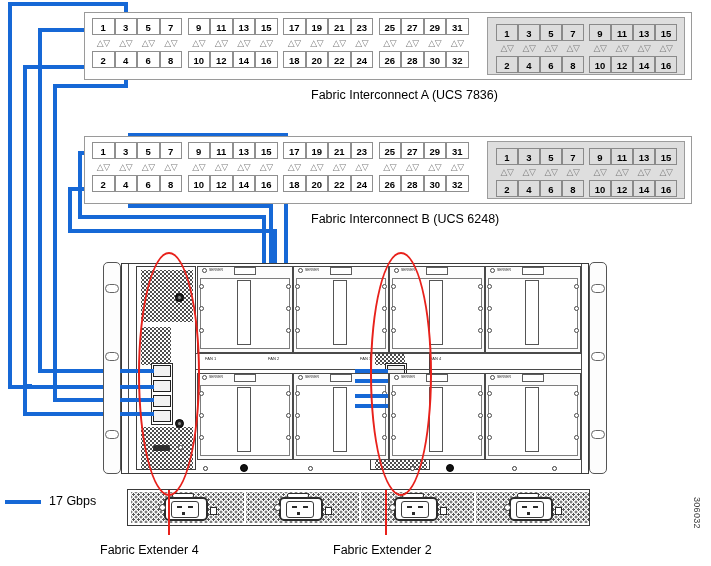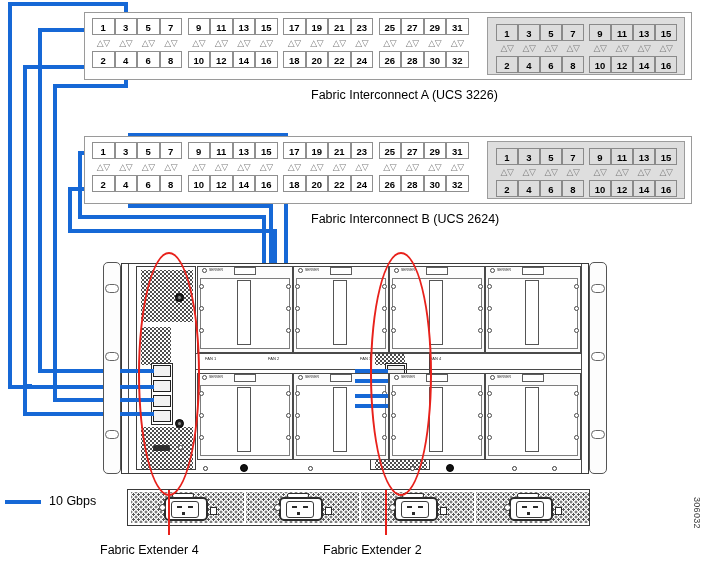--- a/index.html
+++ b/index.html
@@ -423,21 +423,21 @@
       <div class="port-cell shaded" style="left: 123px; top: 6px; width: 22px; height: 17px;">11</div>
       <div class="led-pair" style="left: 123px; top: 25px; width: 22px;">△▽</div>
       <div class="port-cell shaded" style="left: 123px; top: 38px; width: 22px; height: 17px;">12</div>
       <div class="port-cell shaded" style="left: 145px; top: 6px; width: 22px; height: 17px;">13</div>
       <div class="led-pair" style="left: 145px; top: 25px; width: 22px;">△▽</div>
       <div class="port-cell shaded" style="left: 145px; top: 38px; width: 22px; height: 17px;">14</div>
       <div class="port-cell shaded" style="left: 167px; top: 6px; width: 22px; height: 17px;">15</div>
       <div class="led-pair" style="left: 167px; top: 25px; width: 22px;">△▽</div>
       <div class="port-cell shaded" style="left: 167px; top: 38px; width: 22px; height: 17px;">16</div>
     </div>
-  <div class="fi-label" style="left:311px;top:88px;">Fabric Interconnect A (UCS 3226)</div>
+  <div class="fi-label" style="left:311px;top:88px;">Fabric Interconnect A (UCS 7836)</div>
 
   <div class="fi-outer" style="left:84px;top:136px;width:608px;height:68px;">
   </div>
   <div class="fi-portbank" id="fib-ports" style="left:92px;top:142px;width:376px;height:56px;">
       <div class="port-cell" style="left: 0px; top: 0px; width: 22.5px; height: 17px;">1</div>
       <div class="led-pair" style="left: 0px; top: 20px; width: 22.5px;">△▽</div>
       <div class="port-cell" style="left: 0px; top: 33px; width: 22.5px; height: 17px;">2</div>
       <div class="port-cell" style="left: 22.5px; top: 0px; width: 22.5px; height: 17px;">3</div>
       <div class="led-pair" style="left: 22.5px; top: 20px; width: 22.5px;">△▽</div>
       <div class="port-cell" style="left: 22.5px; top: 33px; width: 22.5px; height: 17px;">4</div>
@@ -503,21 +503,21 @@
       <div class="port-cell shaded" style="left: 123px; top: 6px; width: 22px; height: 17px;">11</div>
       <div class="led-pair" style="left: 123px; top: 25px; width: 22px;">△▽</div>
       <div class="port-cell shaded" style="left: 123px; top: 38px; width: 22px; height: 17px;">12</div>
       <div class="port-cell shaded" style="left: 145px; top: 6px; width: 22px; height: 17px;">13</div>
       <div class="led-pair" style="left: 145px; top: 25px; width: 22px;">△▽</div>
       <div class="port-cell shaded" style="left: 145px; top: 38px; width: 22px; height: 17px;">14</div>
       <div class="port-cell shaded" style="left: 167px; top: 6px; width: 22px; height: 17px;">15</div>
       <div class="led-pair" style="left: 167px; top: 25px; width: 22px;">△▽</div>
       <div class="port-cell shaded" style="left: 167px; top: 38px; width: 22px; height: 17px;">16</div>
     </div>
-  <div class="fi-label" style="left:311px;top:212px;">Fabric Interconnect B (UCS 2624)</div>
+  <div class="fi-label" style="left:311px;top:212px;">Fabric Interconnect B (UCS 6248)</div>
 
   <div>
 
     <div class="chassis-ear" style="left:103px;top:262px;width:18px;height:212px;"></div>
     <div class="ear-slot" style="left:105px;top:284px;"></div>
     <div class="ear-slot" style="left:105px;top:352px;"></div>
     <div class="ear-slot" style="left:105px;top:430px;"></div>
 
     <div class="chassis-ear" style="left:589px;top:262px;width:18px;height:212px;"></div>
     <div class="ear-slot" style="left:591px;top:284px;"></div>
@@ -726,20 +726,20 @@
     <div class="cable h abs" style="left:355px;top:394px;width:33px;"></div>
     <div class="cable h abs" style="left:355px;top:404px;width:33px;"></div>
   </div>
 
   <div class="hl-ellipse" style="left:138px;top:252px;width:62px;height:244px;"></div>
   <div class="hl-line" style="left:168px;top:490px;height:45px;"></div>
   <div class="fe-label" style="left:100px;top:543px;">Fabric Extender 4</div>
 
   <div class="hl-ellipse" style="left:370px;top:252px;width:62px;height:244px;"></div>
   <div class="hl-line" style="left:385px;top:490px;height:45px;"></div>
-  <div class="fe-label" style="left:323px;top:543px;">Fabric Extender 2</div>
+  <div class="fe-label" style="left:333px;top:543px;">Fabric Extender 2</div>
 
   <div class="legend-line" style="left:5px;top:500px;width:36px;"></div>
-  <div class="legend-text" style="left:49px;top:494px;">10 Gbps</div>
+  <div class="legend-text" style="left:49px;top:494px;">17 Gbps</div>
 
   <div class="docid" style="left:702px;top:497px;">306032</div>
 
 </div>
 
 </body></html>

